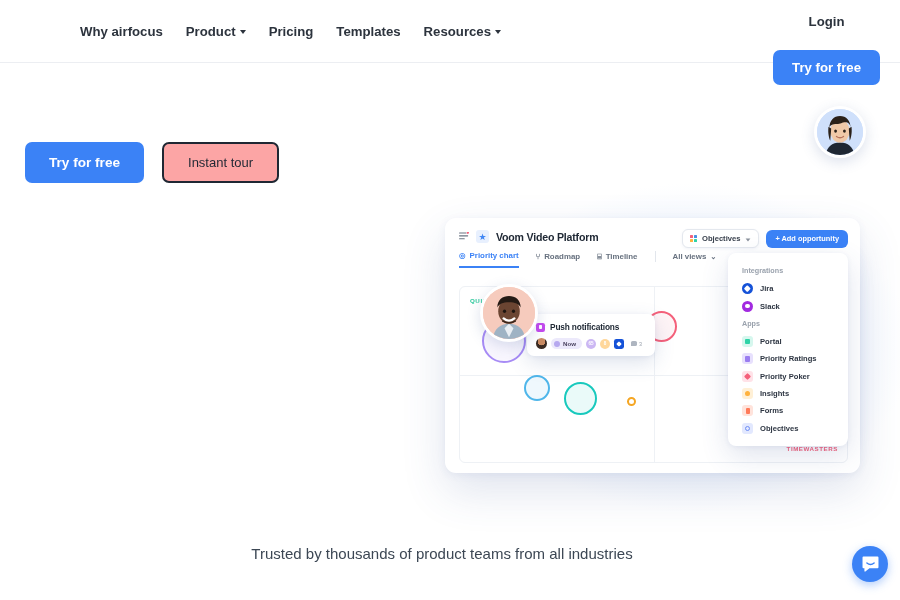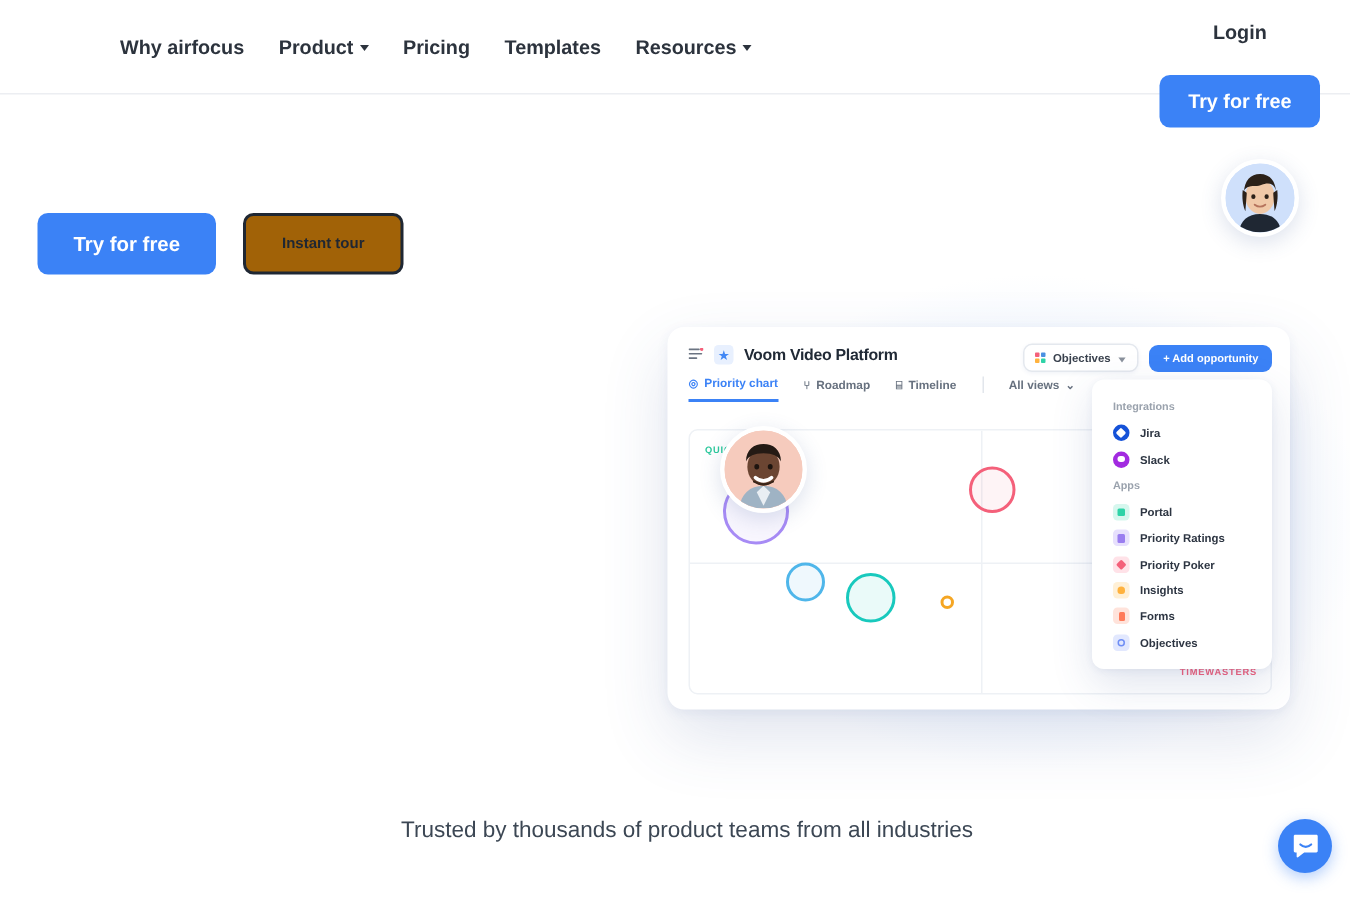--- a/index.html
+++ b/index.html
@@ -63,22 +63,22 @@
     margin-top: 25px; font-size: 14.6px; line-height: 23px;
     color: #414b58; max-width: 385px;
   }
   .hero-actions { margin-top: 32px; display: flex; gap: 18px; }
   .btn-try {
     background: #3b82f6; color:#fff; border:none; border-radius: 7px;
     font-size: 13.6px; font-weight: 700; padding: 13px 24px; cursor: pointer;
     font-family: inherit;
   }
   .btn-tour {
-    background: #a16207; color:#1f2733; border:2px solid #1f2733; border-radius: 7px;
-    font-size: 10px; font-weight: 700; padding: 11px 24px; cursor: pointer;
+    background: #fca5a5; color:#1f2733; border:2px solid #1f2733; border-radius: 7px;
+    font-size: 13px; font-weight: 400; padding: 11px 24px; cursor: pointer;
     font-family: inherit;
   }
 
   
   .mock {
     position: absolute; left: 445px; top: 155px;
     width: 415px; height: 255px;
     background: #fff; border-radius: 11px;
     box-shadow: 0 18px 44px rgba(60,90,150,.16), 0 2px 8px rgba(60,90,150,.07);
   }
@@ -181,21 +181,21 @@
   }
   .av-asian { left: 814px; top: 198px; width: 52px; height: 52px;
               background:#cfe0fb; }
   .av-man  { left: 480px; top: 376px; width: 58px; height: 58px;
              background:#f6cbbd; }
   .face { position:absolute; inset:0; }
 
   
   .trusted {
     position:absolute; left:0; top: 545px; width: 884px; text-align:center;
-    font-size: 15px; color: #3c4754; margin-left: 16px;
+    font-size: 15px; color: #3c4754;
   }
   .intercom {
     position:absolute; left: 852px; top: 546px;
     width: 36px; height: 36px; border-radius: 50%;
     background:#3b82f6; cursor:pointer;
     display:flex; align-items:center; justify-content:center;
     box-shadow: 0 3px 10px rgba(59,130,246,.4);
   }
 </style>
 </head>
@@ -296,20 +296,44 @@
 
       <div class="q-label q-quick">QUICK WINS</div>
       <div class="q-label q-time">TIMEWASTERS</div>
 
       <div class="bub" style="left:22px;top:32px;width:44px;height:44px;border:2px solid #a78bf5;background:rgba(167,139,245,.08)"></div>
       <div class="bub" style="left:186px;top:24px;width:31px;height:31px;border:2px solid #f4607a;background:rgba(244,96,122,.07)"></div>
       <div class="bub" style="left:64px;top:88px;width:26px;height:26px;border:2px solid #4fb6ea;background:rgba(79,182,234,.09)"></div>
       <div class="bub" style="left:104px;top:95px;width:33px;height:33px;border:2px solid #18c9bd;background:rgba(24,201,189,.09)"></div>
       <div class="bub" style="left:167px;top:110px;width:9px;height:9px;border:2px solid #f5a623;background:transparent"></div>
 
+      <div class="card">
+        <div class="card-t">
+          <span class="card-sq">
+              <i></i>
+            </span>
+          <span class="card-title">Push notifications</span>
+        </div>
+        <div class="card-meta">
+          <span class="av-sm"></span>
+          <span class="pill">
+            <i class="dot"></i>
+            <span>Now</span>
+          </span>
+          <span class="chip" style="background:#cbb7f3">65</span>
+          <span class="chip" style="background:#ffd79b">8</span>
+          <span class="jira-chip">
+              <i></i>
+            </span>
+          <span class="cmt">
+            <i class="bub2"></i>
+            <span>3</span>
+          </span>
+        </div>
+      </div>
     </div>
 
     <div class="dd">
       <div class="dd-h">Integrations</div>
 
       <div class="dd-i">
         <span class="dd-ic" style="border-radius:50%;background:#1552d8">
           <i style="width:4.6px;height:4.6px;background:#fff;transform:rotate(45deg);border-radius:1px"></i>
         </span>
         <span>Jira</span>

